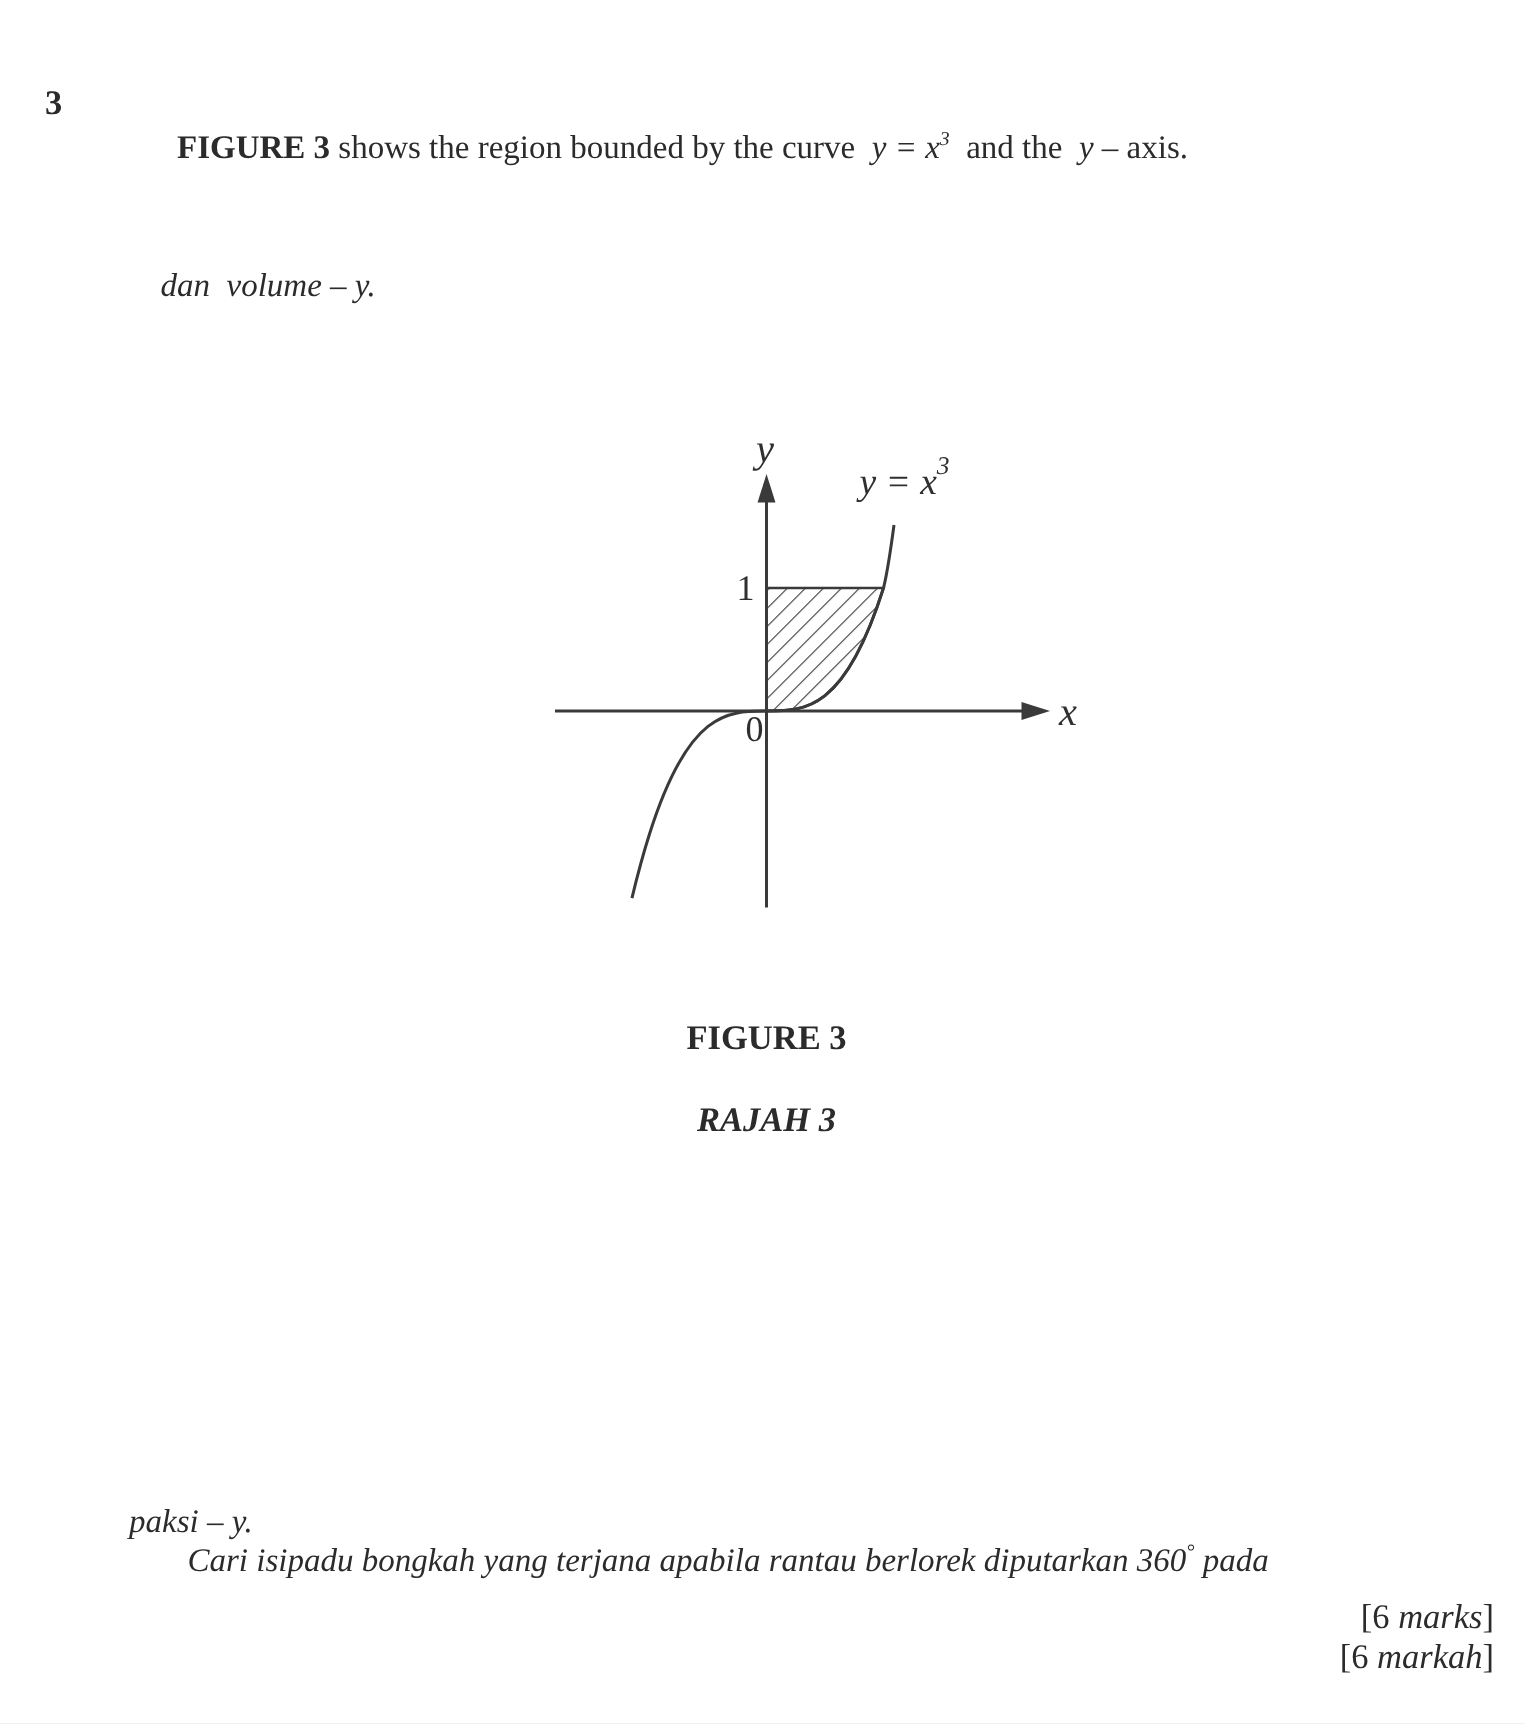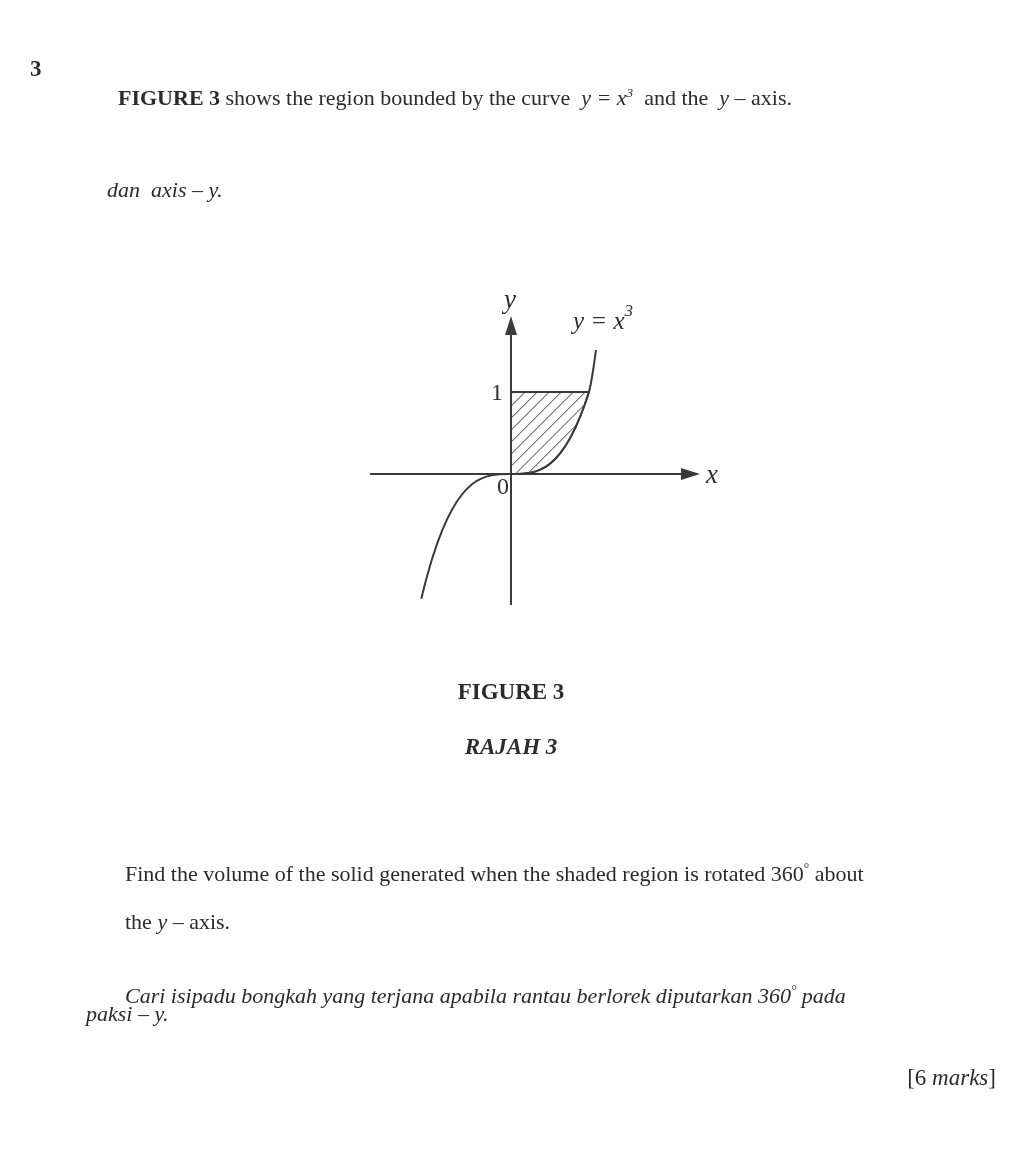--- a/index.html
+++ b/index.html
@@ -27,21 +27,21 @@
 
 <div class="page">
 
   <div class="abs qnum" style="left:30px; top:56px;">3</div>
 
   <div class="abs line" style="left:96px; top:56px; width:900px;">
     <span class="b">FIGURE 3</span><span> shows the region bounded by the curve  </span><span class="it">y = x</span><sup class="e it">3</sup><span>  and the  </span><span class="it">y</span><span> – axis.</span>
   </div>
 
 
-  <div class="abs line it" style="left:107px; top:176px; width:900px;">dan  axis – y.</div>
+  <div class="abs line it" style="left:107px; top:176px; width:900px;">dan  volume – y.</div>
 
   <svg class="abs fig" style="left:360px; top:280px;" width="370" height="340" viewBox="0 0 370 340" role="img">
     <defs>
       <pattern id="hatch" width="8.5" height="8.5" patternUnits="userSpaceOnUse" patternTransform="rotate(45)">
         <line x1="0" y1="0" x2="0" y2="8.5" stroke="#3a3a3a" stroke-width="1.5"></line>
       </pattern>
     </defs>
 
     <path d="M 151,112 L 229,112 C 203,194 177,194 151,194 Z" fill="url(#hatch)" stroke="#3a3a3a" stroke-width="1.8"></path>
 
@@ -56,29 +56,26 @@
     <text x="150" y="28" text-anchor="middle" font-size="27" font-style="italic">y</text>
     <text x="346" y="203" text-anchor="start" font-size="27" font-style="italic">x</text>
     <text x="213" y="49" text-anchor="start" font-size="25" font-style="italic"><tspan>y = x</tspan><tspan dy="-13" font-size="17">3</tspan></text>
     <text x="143" y="120" text-anchor="end" font-size="24">1</text>
     <text x="149" y="214" text-anchor="end" font-size="24">0</text>
   </svg>
 
   <div class="abs caption" style="top:679px;">FIGURE 3</div>
   <div class="abs caption it" style="top:734px;">RAJAH 3</div>
 
-  <div class="abs line" style="left:103px; top:832px; width:905px;">
-    <span>Find the volume of the solid generated when the shaded region is rotated </span><span>360</span><span class="deg">°</span><span> about</span>
-  </div>
-  <div class="abs line" style="left:103px; top:880px; width:905px;">
-    <span>the </span><span class="it">y</span><span> – axis.</span>
-  </div>
 
-  <div class="abs line it" style="left:103px; top:954px; width:905px;">
+  <div class="abs line it" style="left:103px; top:998px; width:905px;">
     <span>Cari isipadu bongkah yang terjana apabila rantau berlorek diputarkan </span><span>360</span><span class="deg">°</span><span> pada</span>
   </div>
   <div class="abs line it" style="left:86px; top:1000px; width:905px;">paksi – y.</div>
 
   <div class="abs marks" style="top:1039px;">
     <span>[6 </span><span class="it">marks</span><span>]</span>
   </div>
+  <div class="abs marks" style="top:1066px;">
+    <span>[6 </span><span class="it">markah</span><span>]</span>
+  </div>
 
 </div>
 
 </body></html>

